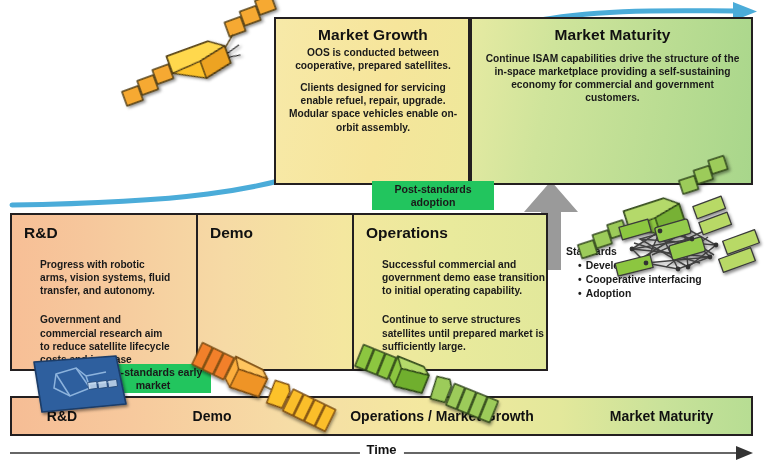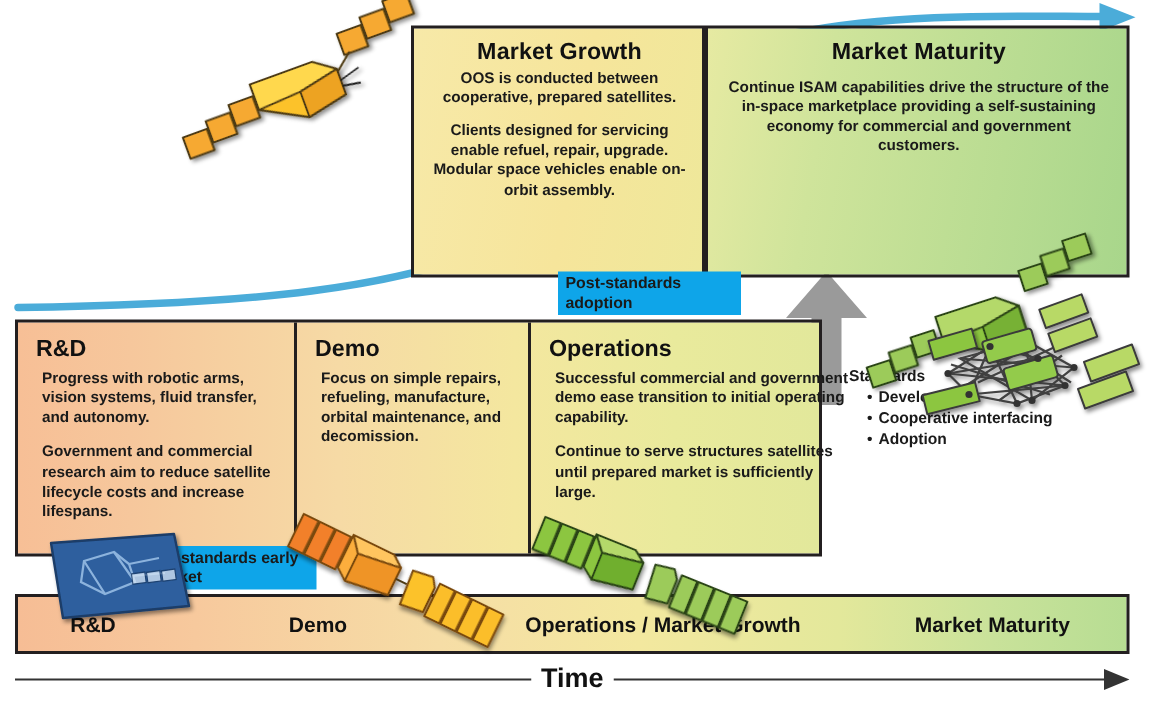--- a/index.html
+++ b/index.html
@@ -28,25 +28,25 @@
       border:2px solid #231f20;box-sizing:border-box;display:flex;
       background:linear-gradient(90deg,#f7bf96 0%,#f6c79c 14%,#f6daa5 40%,
                  #f4e79f 62%,#e9ea9c 82%,#e2e89b 100%);}
   #lower-strip .cell{flex:0 0 auto;box-sizing:border-box;padding:9px 8px 0 12px;
       border-right:2px solid #231f20;}
   #lower-strip .cell:last-child{border-right:none;}
   #cell-rd{width:186px;}
   #cell-demo{width:156px;}
   #cell-ops{width:224px;}
   #lower-strip h3{margin:0 0 3px 0;font-size:15.5px;font-weight:bold;color:#111;}
-  #lower-strip p{margin:4px;font-size:10.2px;font-weight:bold;line-height:1.29;}
+  #lower-strip p{margin:16px;font-size:10.2px;font-weight:bold;line-height:1.29;}
   #lower-strip p.gap{margin-top:10px;}
 
   
-  .callout{position:absolute;background:#0ea5e9;text-align:left;
+  .callout{position:absolute;background:#22c55e;text-align:center;
            font-size:10.6px;font-weight:bold;line-height:1.18;color:#1a1a1a;
            padding:2px 5px;}
   #post-standards{left:372px;top:181px;width:112px;}
   #pre-standards{left:95px;top:364px;width:106px;}
 
   
   #standards{position:absolute;left:566px;top:245px;width:185px;
              font-size:10.4px;font-weight:bold;line-height:1.35;color:#1a1a1a;}
   #standards .title{margin-bottom:0px;}
   #standards ul{list-style:none;margin:0;padding:0 0 0 12px;}
@@ -60,21 +60,21 @@
   #timeline-bar .seg{display:flex;align-items:center;justify-content:center;
       font-size:14px;font-weight:bold;color:#111;height:100%;}
   #seg-rd{width:100px;}
   #seg-demo{width:200px;}
   #seg-ops{width:260px;}
   #seg-mm{width:179px;}
 
   
   #time-axis{position:absolute;left:10px;top:444px;width:743px;height:22px;}
   #time-axis .lbl{position:absolute;left:50%;top:-2px;transform:translateX(-50%);
-      background:#fff;padding:0 7px;font-size:18px;font-weight:bold;color:#111;}
+      background:#fff;padding:0 7px;font-size:13px;font-weight:bold;color:#111;}
 
   
   .art{position:absolute;left:0;top:0;width:768px;height:470px;
        pointer-events:none;}
   .art-under{z-index:1;}
   .art-over{z-index:6;}
   .panel,#lower-strip,#timeline-bar,.callout,#standards,#time-axis{z-index:4;}
   #market-growth,#market-maturity{z-index:4;}
 </style>
 </head>
@@ -106,21 +106,20 @@
   </div>
 
   <div id="lower-strip">
     <div class="cell" id="cell-rd">
       <h3>R&amp;D</h3>
       <p>Progress with robotic arms, vision systems, fluid transfer, and autonomy.</p>
       <p class="gap">Government and commercial research aim to reduce satellite lifecycle costs and increase lifespans.</p>
     </div>
     <div class="cell" id="cell-demo">
       <h3>Demo</h3>
-      <p>Focus on simple repairs, refueling, manufacture, orbital maintenance, and decomission.</p>
     </div>
     <div class="cell" id="cell-ops">
       <h3>Operations</h3>
       <p>Successful commercial and government demo ease transition to initial operating capability.</p>
       <p class="gap">Continue to serve structures satellites until prepared market is sufficiently large.</p>
     </div>
   </div>
 
   <div class="callout" id="post-standards">Post-standards adoption</div>
   <div class="callout" id="pre-standards">Pre-standards early market</div>

